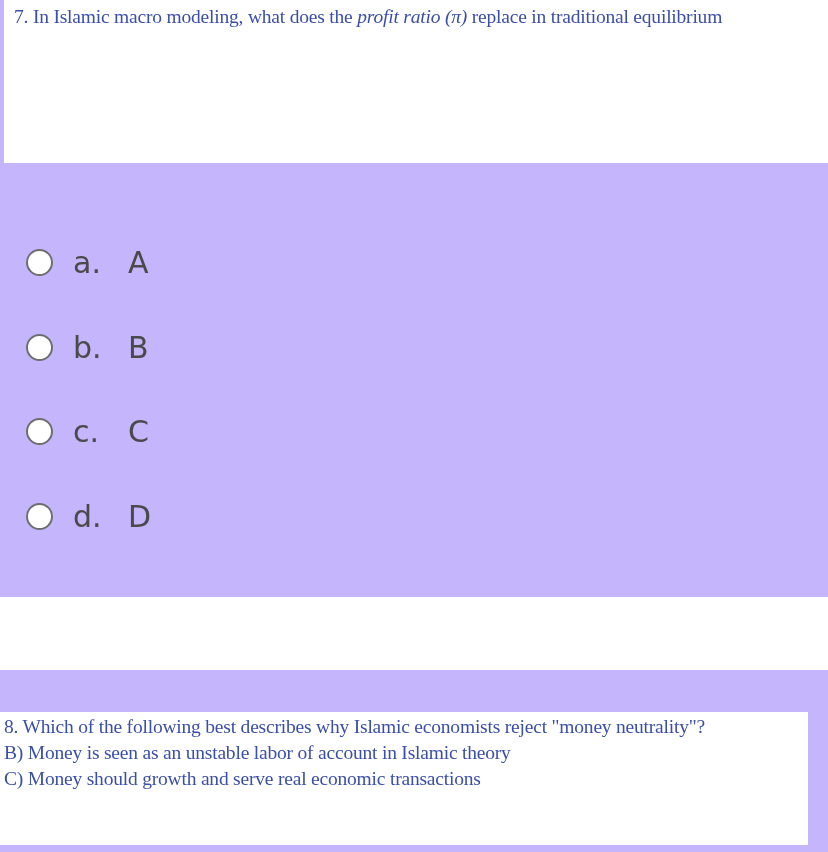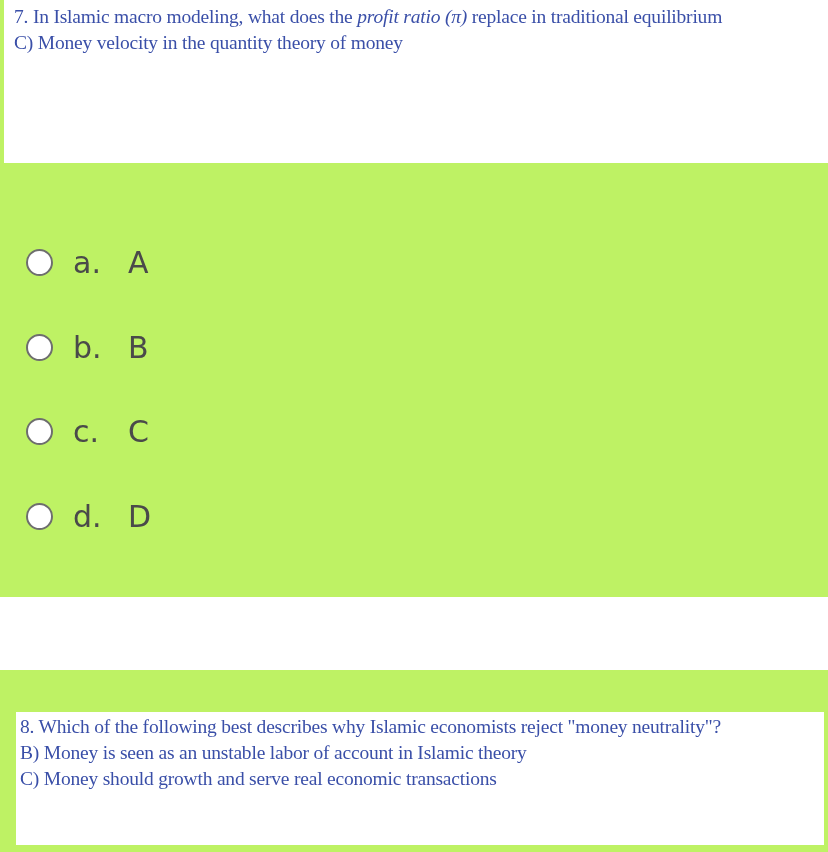--- a/index.html
+++ b/index.html
@@ -1,33 +1,33 @@
 <!DOCTYPE html>
 <html><head>
   <meta charset="utf-8">
   <style>
     * { box-sizing: border-box; margin: 0; padding: 0; }
     html, body { width: 828px; height: 852px; overflow: hidden; background: #ffffff; }
     body { position: relative; font-family: "Liberation Serif", serif; }
 
-    .panel-blue { position: absolute; left: 0; background: #bef264; }
+    .panel-blue { position: absolute; left: 0; background: #c4b5fd; }
     #q7-panel { top: 0; width: 828px; height: 597px; }
     #q8-panel { top: 670px; width: 828px; height: 182px; }
 
     .qtext-box {
       position: absolute;
       background: #ffffff;
       color: #3a4fa8;
       font-family: "Liberation Serif", serif;
       font-size: 19.5px;
       line-height: 26px;
       letter-spacing: -0.2px;
     }
     #q7-text { left: 4px; top: 0; width: 824px; height: 163px; padding: 4px 0 0 10px; }
-    #q8-text { left: 16px; top: 42px; width: 808px; height: 133px; padding: 2px 0 0 4px; }
+    #q8-text { left: 0; top: 42px; width: 808px; height: 133px; padding: 2px 0 0 4px; }
 
     .qline { white-space: nowrap; display: block; }
     .qline em { font-style: italic; }
 
     .options { position: absolute; left: 0; top: 0; }
     .option {
       position: absolute;
       left: 26px;
       height: 40px;
       display: flex;
@@ -47,21 +47,20 @@
     }
     .opt-letter { width: 55px; display: inline-block; }
     .opt-value { display: inline-block; }
   </style>
 </head>
 <body>
 
 <div id="q7-panel" class="panel-blue">
   <div id="q7-text" class="qtext-box">
     <span class="qline"><span>7. In Islamic macro modeling, what does the </span><em>profit ratio (π)</em><span> replace in traditional equilibrium</span></span>
-    <span class="qline">C) Money velocity in the quantity theory of money</span>
   </div>
 
   <div class="options">
     <label class="option" style="top:242px;">
       <span class="radio"></span>
       <span class="opt-letter">a.</span>
       <span class="opt-value">A</span>
     </label>
     <label class="option" style="top:327px;">
       <span class="radio"></span>

